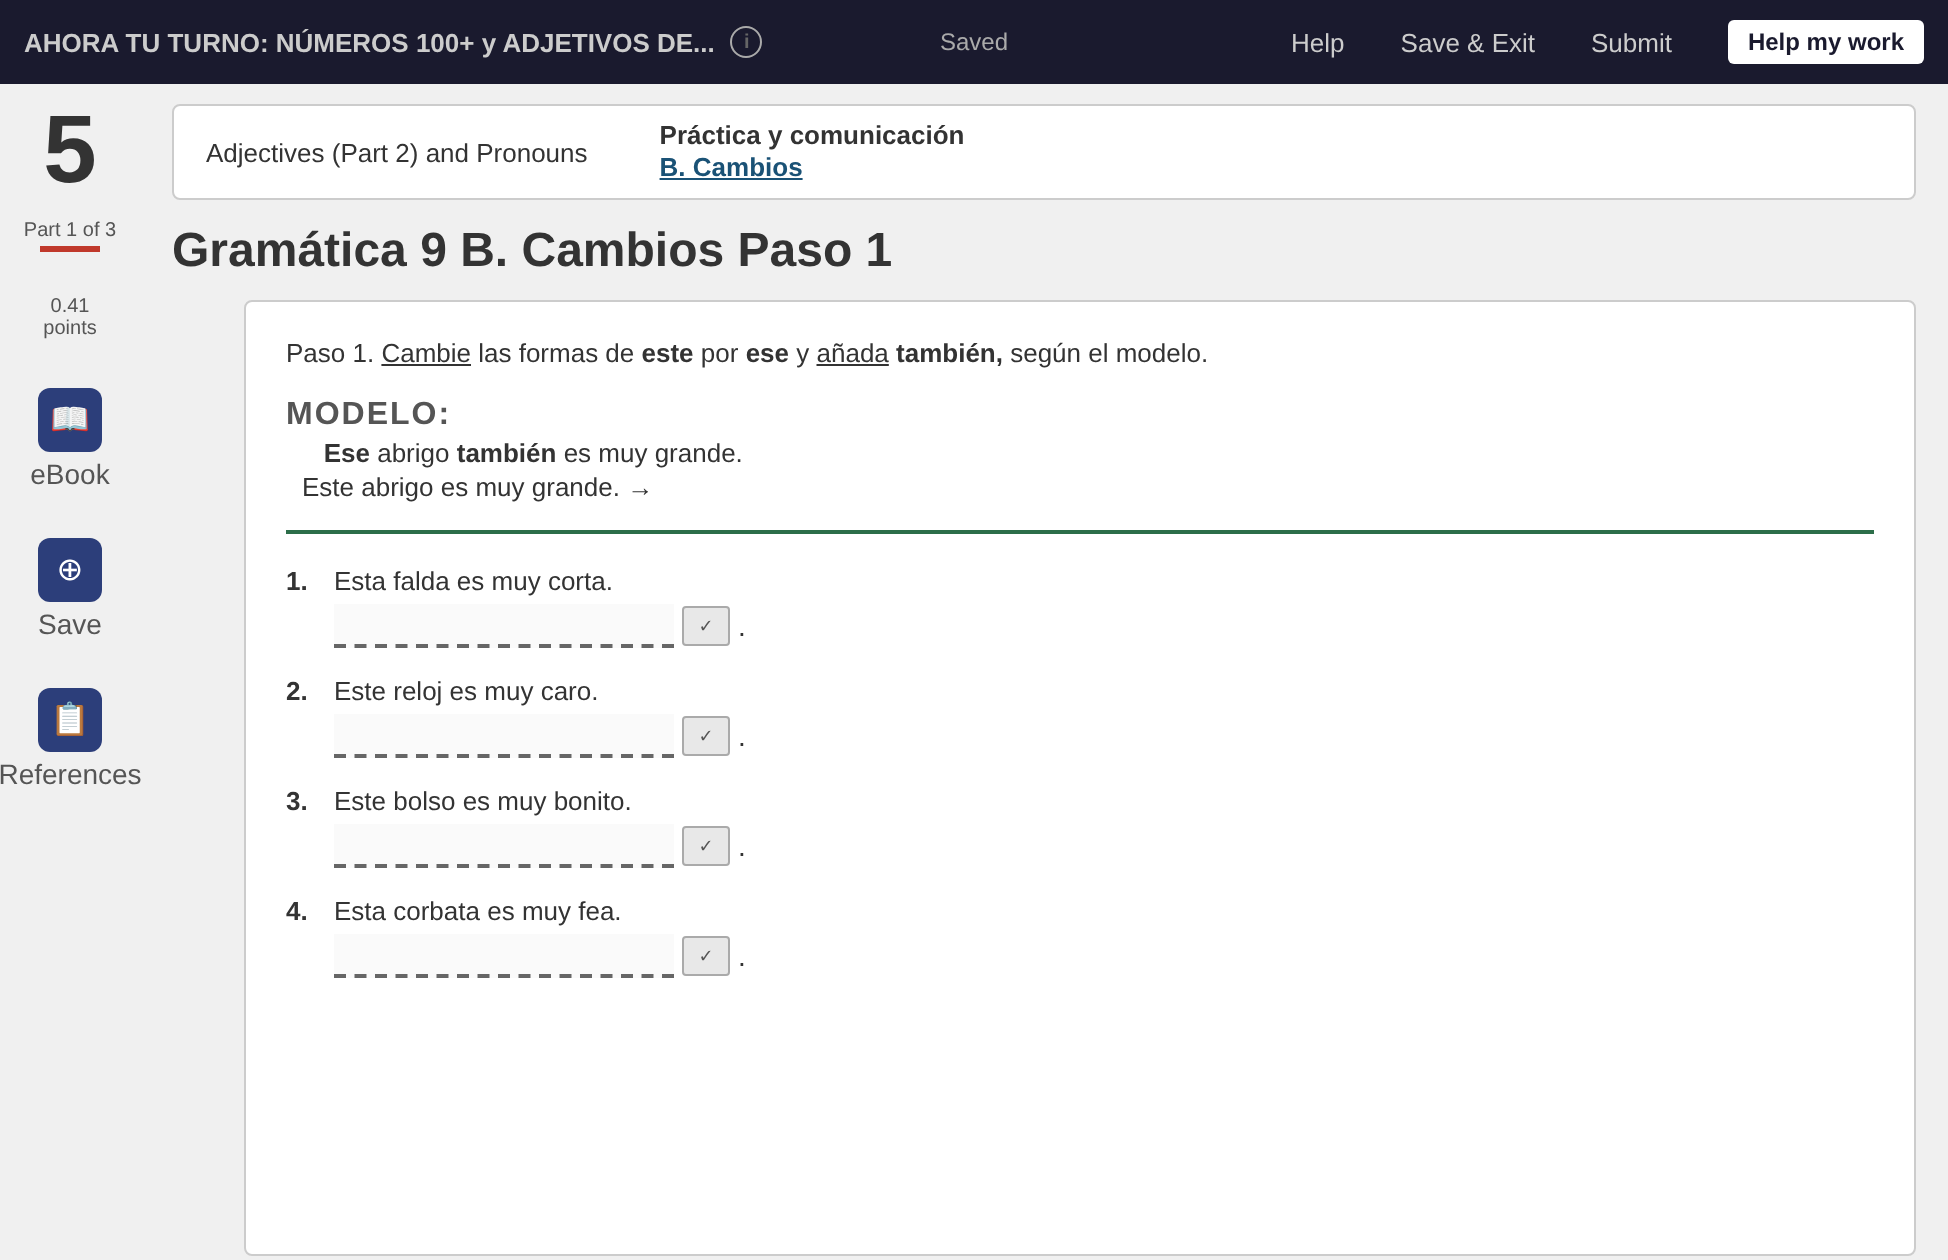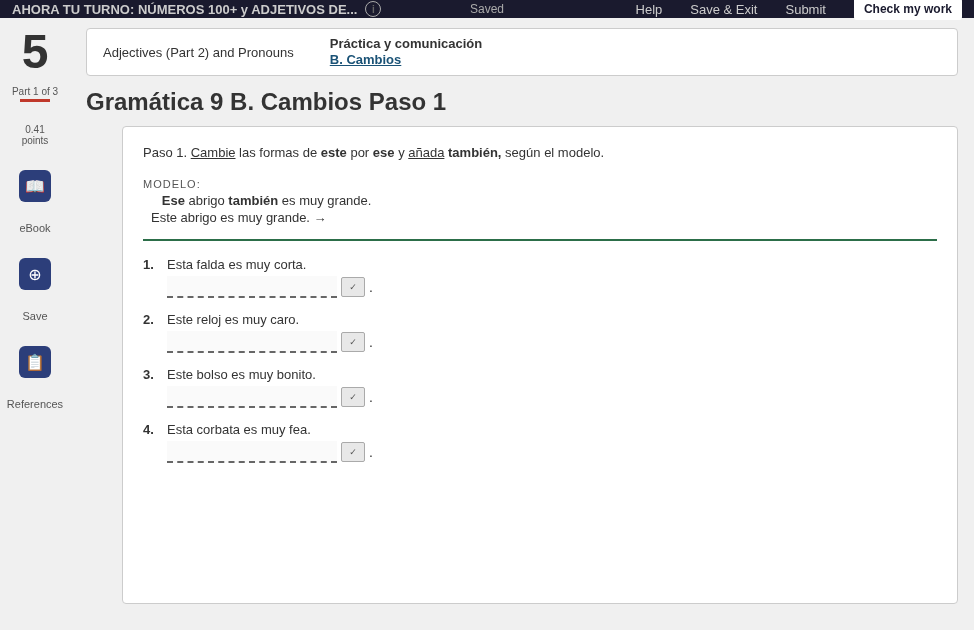--- a/index.html
+++ b/index.html
@@ -10,21 +10,21 @@
       min-height: 630px;
       overflow: hidden;
       position: relative;
       font-size: 14px;
     }
 
     
     .top-bar {
       background: #1a1a2e;
       color: white;
-      height: 18px;
+      height: 42px;
       display: flex;
       align-items: center;
       justify-content: space-between;
       padding: 0 12px;
       position: relative;
     }
     .top-bar-left {
       display: flex;
       align-items: center;
       gap: 8px;
@@ -126,24 +126,23 @@
       background: #2c3e7a;
       border-radius: 6px;
       display: flex;
       align-items: center;
       justify-content: center;
       color: white;
       font-size: 16px;
     }
 
     .sidebar-icon .icon-label {
-      font-size: 11px;
+      font-size: 14px;
       color: #555;
       text-align: center;
-      margin-top: 17px;
     }
 
     
     .content-area {
       flex: 1;
       padding: 10px 16px;
       display: flex;
       flex-direction: column;
       gap: 10px;
       overflow-y: auto;
@@ -214,22 +213,22 @@
       text-decoration: underline;
     }
     .paso-instruction .anada {
       text-decoration: underline;
     }
     .paso-instruction strong {
       font-weight: bold;
     }
 
     .modelo-label {
-      font-size: 11px;
-      font-weight: normal;
+      font-size: 16px;
+      font-weight: bold;
       color: #555;
       text-transform: uppercase;
       letter-spacing: 1px;
     }
     .modelo-text {
       font-size: 13px;
       color: #333;
       margin-left: 8px;
       margin-top: 2px;
     }
@@ -325,21 +324,21 @@
 <div class="top-bar">
   <div class="top-bar-left">
     <span>AHORA TU TURNO: NÚMEROS 100+ y ADJETIVOS DE...</span>
     <span class="info-icon">i</span>
   </div>
   <div class="top-bar-center">Saved</div>
   <div class="top-bar-right">
     <span>Help</span>
     <span>Save &amp; Exit</span>
     <span>Submit</span>
-    <button class="check-my-work-btn">Check my work</button>
+    <button class="check-my-work-btn">Help my work</button>
   </div>
 </div>
 
 <div class="main-layout">
 
   <div class="left-sidebar">
     <div class="question-number">5</div>
 
     <div class="part-info">
       <span>Part 1 of 3</span>

